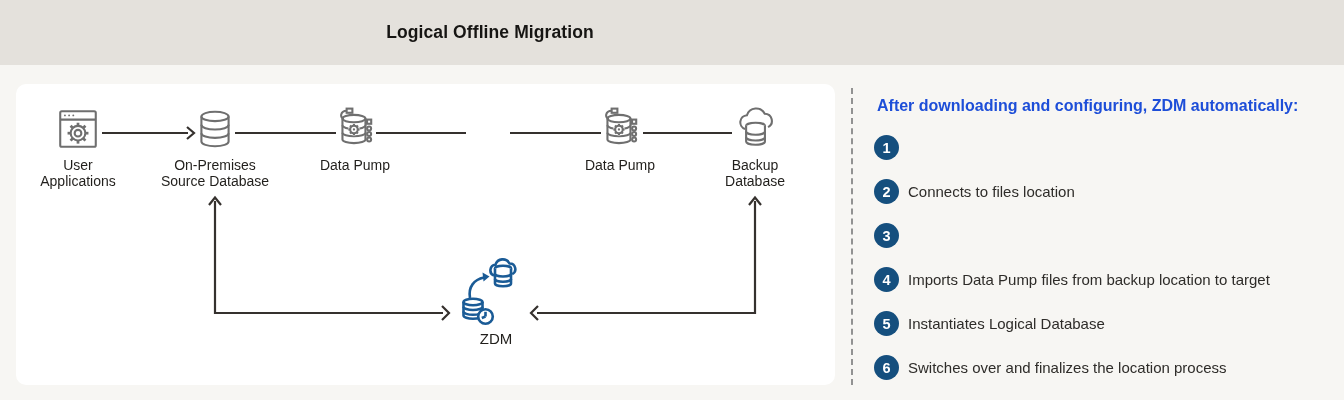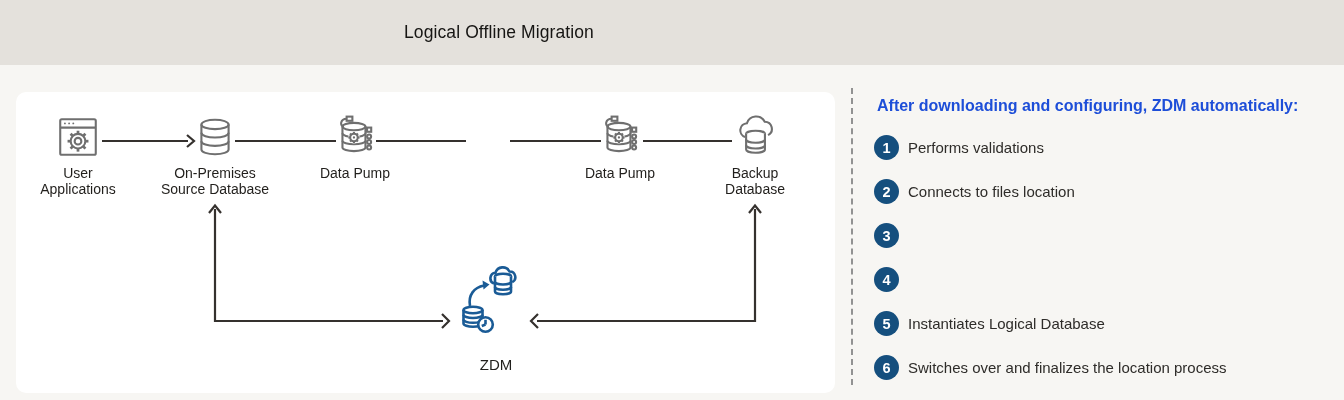--- a/index.html
+++ b/index.html
@@ -4,42 +4,42 @@
 <style>
   html,body{margin:0;padding:0;}
   body{
     width:1344px;height:400px;position:relative;overflow:hidden;
     background:#f7f6f3;
     font-family:"Liberation Sans",sans-serif;
     -webkit-font-smoothing:antialiased;
   }
   .header{position:absolute;left:0;top:0;width:1344px;height:65px;background:#e4e1dc;}
   .title{
-    position:absolute;left:9px;top:0;width:980px;height:65px;
+    position:absolute;left:0;top:0;width:980px;height:65px;
     display:flex;align-items:center;justify-content:center;
-    font-size:17.5px;font-weight:normal;color:#161513;letter-spacing:.1px;
+    font-size:17.5px;font-weight:bold;color:#161513;letter-spacing:.1px;
   }
   .panel{
-    position:absolute;left:16px;top:92px;width:819px;height:301px;
+    position:absolute;left:16px;top:84px;width:819px;height:301px;
     background:#ffffff;border-radius:10px;
   }
   .connectors{position:absolute;left:0;top:0;width:819px;height:301px;}
   .node{
     position:absolute;top:22px;width:150px;margin-left:-75px;
     display:flex;flex-direction:column;align-items:center;
   }
   .node-label{
     margin-top:5px;font-size:14px;line-height:1.16;color:#211f1c;
     text-align:center;white-space:pre-line;
   }
   .zdm{
     position:absolute;left:437px;top:171px;width:86px;
     display:flex;flex-direction:column;align-items:center;
   }
-  .zdm-label{margin-top:19px;font-size:15px;color:#211f1c;}
+  .zdm-label{margin-top:1px;font-size:15px;color:#211f1c;}
   .divider{
     position:absolute;left:851px;top:88px;height:297px;width:0;
     border-left:2px dashed #929292;
   }
   .side-heading{
     position:absolute;left:877px;top:97px;
     font-size:16px;font-weight:bold;color:#1d4ed8;
   }
   .steps{
     position:absolute;left:874px;top:135px;
@@ -204,31 +204,31 @@
   </div>
 </div>
 
 <div class="divider"></div>
 
 <div class="side-heading">After downloading and configuring, ZDM automatically:</div>
 
 <div class="steps">
   <div class="step">
     <div class="badge">1</div>
-    <div class="step-text">Performs validations</div>
   </div>
   <div class="step">
     <div class="badge">2</div>
     <div class="step-text">Connects to files location</div>
   </div>
   <div class="step">
     <div class="badge">3</div>
   </div>
   <div class="step">
     <div class="badge">4</div>
+    <div class="step-text">Imports Data Pump files from backup location to target</div>
   </div>
   <div class="step">
     <div class="badge">5</div>
     <div class="step-text">Instantiates Logical Database</div>
   </div>
   <div class="step">
     <div class="badge">6</div>
     <div class="step-text">Switches over and finalizes the location process</div>
   </div>
 </div>

